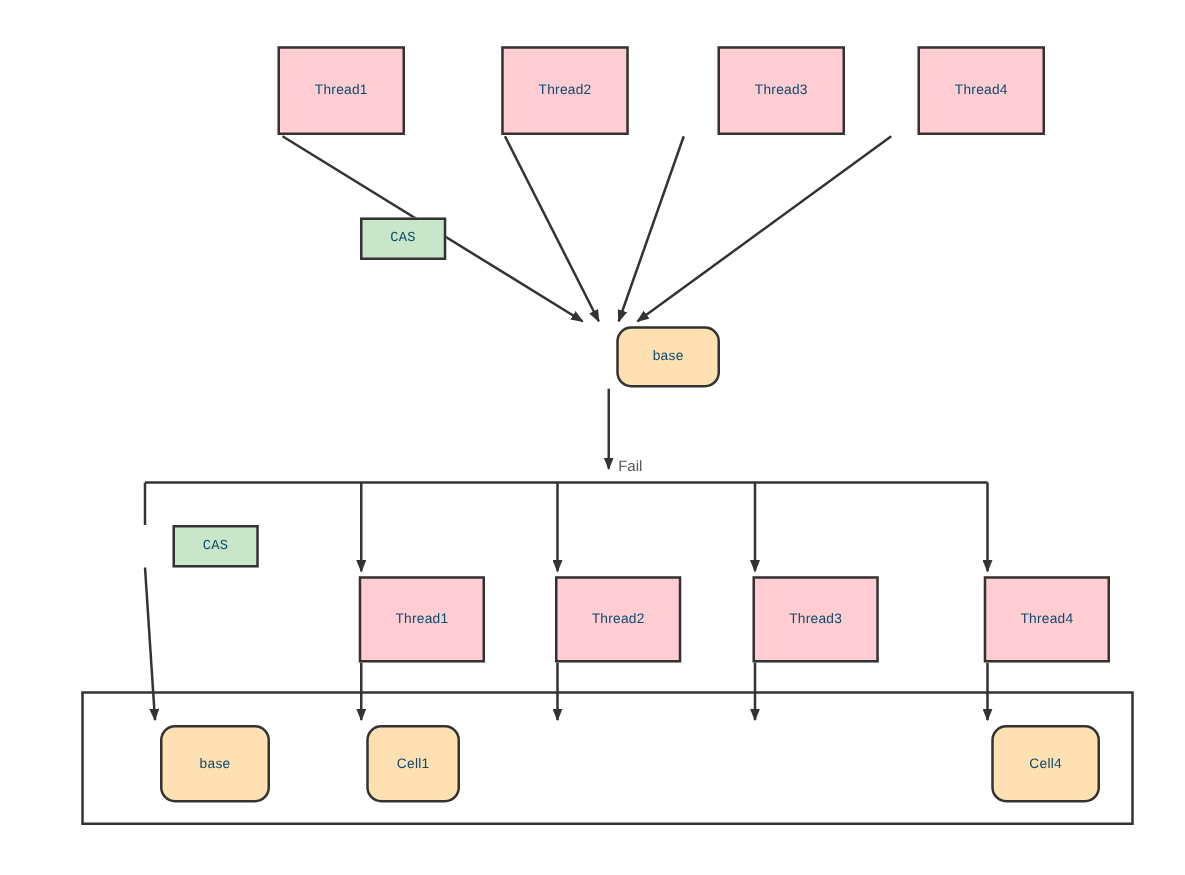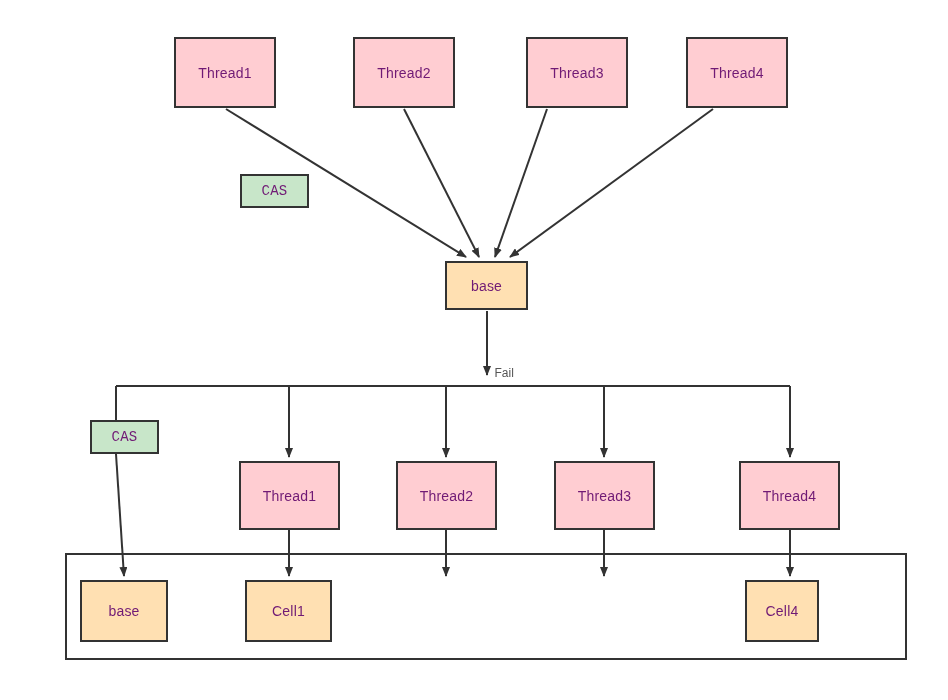--- a/index.html
+++ b/index.html
@@ -24,31 +24,33 @@
     width: 948px;
     height: 700px;
   }
   .node {
     position: absolute;
     box-sizing: border-box;
     border: 2px solid #333333;
     display: flex;
     align-items: center;
     justify-content: center;
-    font-size: 14px;
-    color: #701a75;
+    font-size: 11px;
+    color: #0c4a6e;
     line-height: 1;
     letter-spacing: 0.2px;
     z-index: 3;
+    margin-left: 48px;
   }
   .node.thread {
     background: #ffcdd2;
   }
   .node.store {
     background: #ffe0b2;
+    border-radius: 12px;
   }
   .node.cas {
     background: #c8e6c9;
     font-family: Liberation Mono, monospace;
   }
   .group-box {
     position: absolute;
     box-sizing: border-box;
     border: 2px solid #333333;
     background: transparent;
@@ -167,20 +169,20 @@
   <div class="node thread" id="bot-thread-2" style="left: 554px; top: 461px; width: 101px; height: 69px;">
     <span>Thread3</span>
   </div>
   <div class="node thread" id="bot-thread-3" style="left: 739px; top: 461px; width: 101px; height: 69px;">
     <span>Thread4</span>
   </div>
 
   <div class="node store" id="cell-0" style="left: 80px; top: 580px; width: 88px; height: 62px;">
     <span>base</span>
   </div>
-  <div class="node store" id="cell-1" style="left: 245px; top: 580px; width: 87px; height: 62px;">
+  <div class="node store" id="cell-1" style="left: 245px; top: 580px; width: 75px; height: 62px;">
     <span>Cell1</span>
   </div>
-  <div class="node store" id="cell-4" style="left: 745px; top: 580px; width: 74px; height: 62px;">
+  <div class="node store" id="cell-4" style="left: 745px; top: 580px; width: 87px; height: 62px;">
     <span>Cell4</span>
   </div>
 
 </div>
 
 </body></html>

